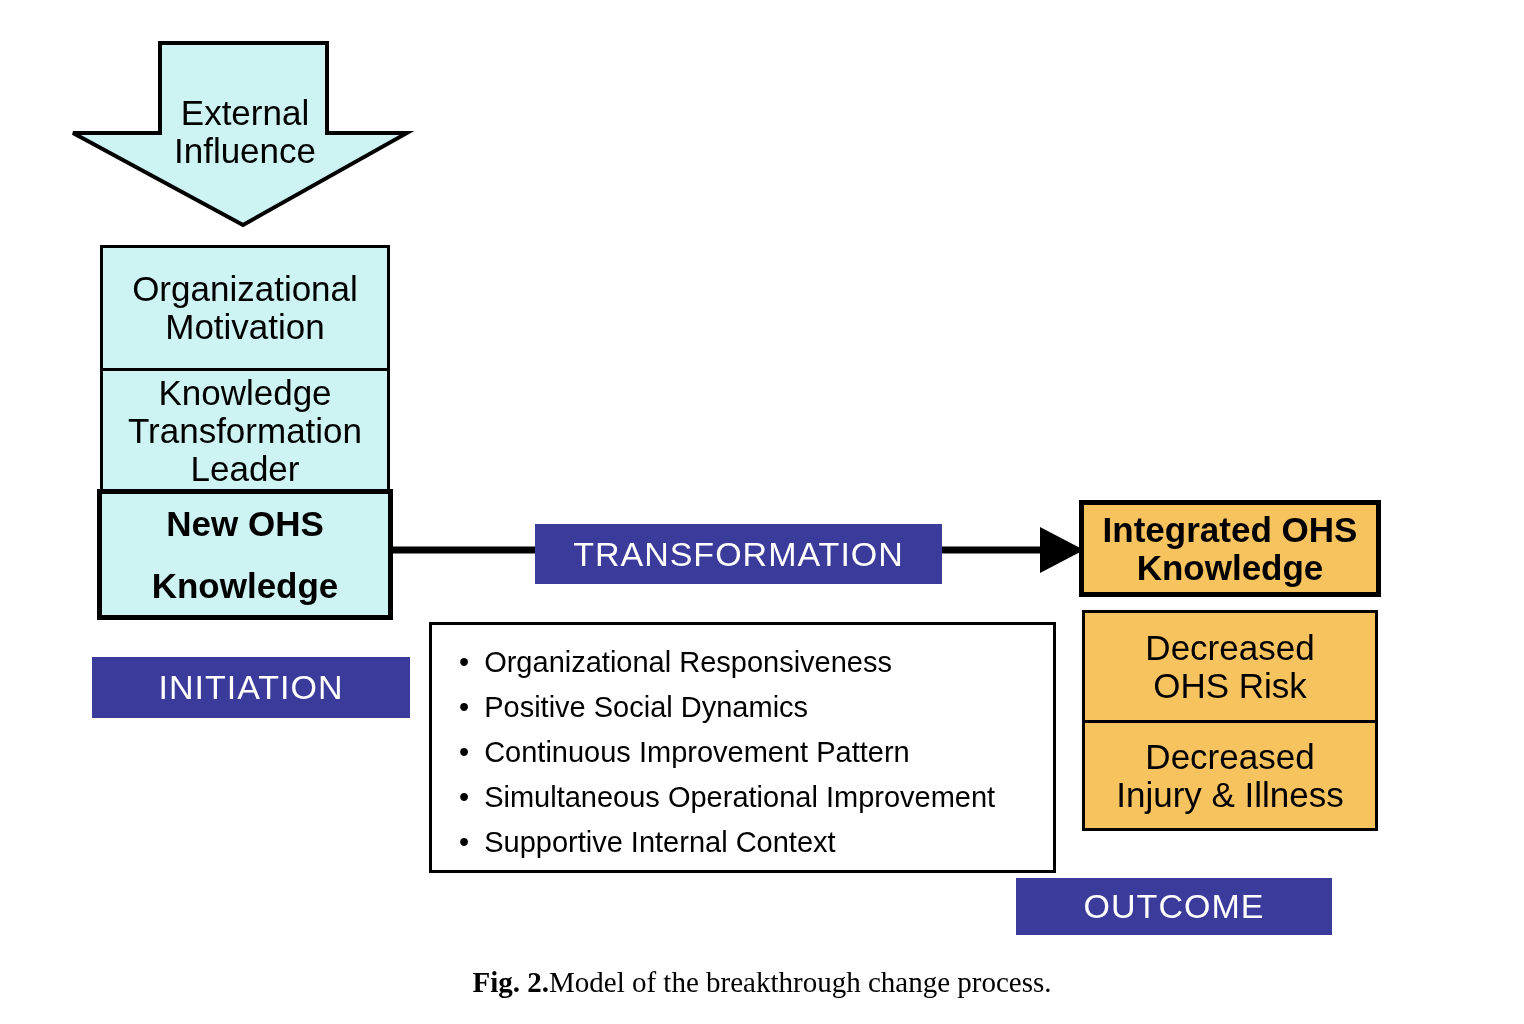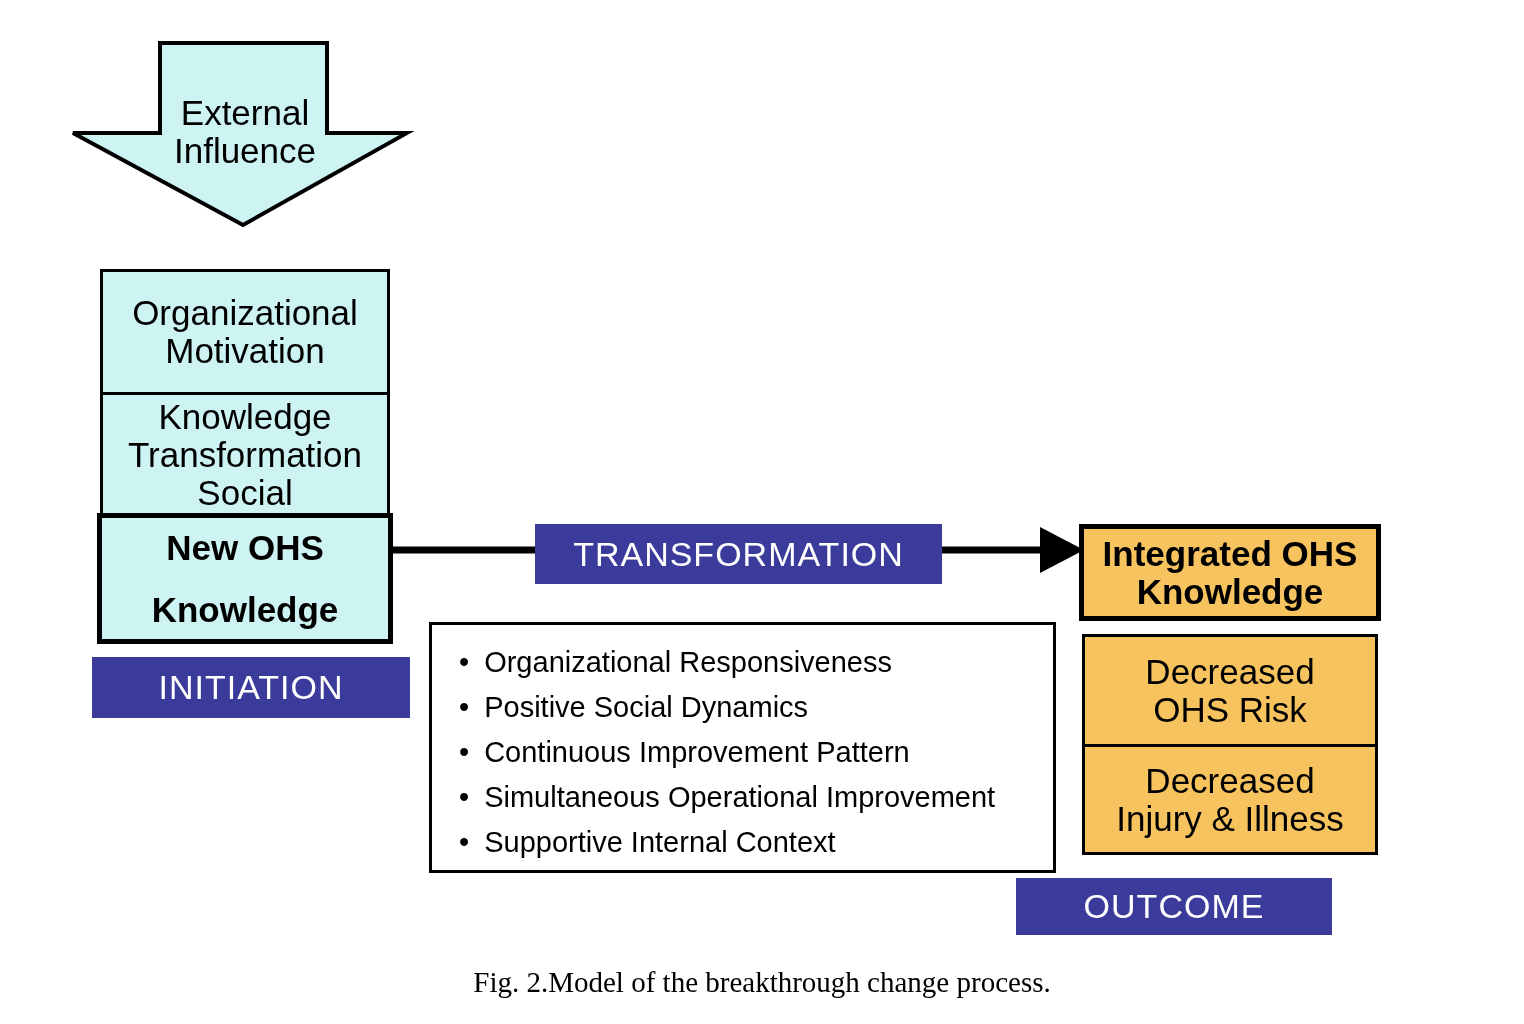--- a/index.html
+++ b/index.html
@@ -14,21 +14,20 @@
   }
   .abs { position: absolute; }
   .box {
     position: absolute;
     box-sizing: border-box;
     display: flex;
     flex-direction: column;
     justify-content: center;
     align-items: center;
     text-align: center;
-    margin-top: 24px;
   }
   .cyan   { background: #CDF3F3; border: 3px solid #000; }
   .orange { background: #F7C35F; border: 3px solid #000; }
   .thick  { border-width: 5px; font-weight: bold; }
   .line   { font-size: 35px; line-height: 38px; white-space: nowrap; }
   .stage {
     position: absolute;
     box-sizing: border-box;
     background: #3B3B9B;
     color: #ffffff;
@@ -67,21 +66,21 @@
   .bullet { margin-right: 15px; }
   .caption {
     position: absolute;
     left: 212px;
     top: 966px;
     width: 1100px;
     text-align: center;
     font-family: "Liberation Serif", serif;
     font-size: 29px;
   }
-  .fig-label { font-weight: normal; }
+  .fig-label { font-weight: bold; }
   svg { position: absolute; display: block; }
 </style>
 </head>
 <body>
 
 <div class="canvas">
 
   <svg class="abs" style="left:58px; top:33px;" width="356" height="200" viewBox="0 0 356 200">
     <polygon points="102,10 269,10 269,100 349,100 185,192 15,100 102,100" fill="#CDF3F3" stroke="#000000" stroke-width="4" stroke-linejoin="miter"></polygon>
   </svg>
@@ -90,21 +89,21 @@
     <div class="line">Influence</div>
   </div>
 
   <div class="box cyan" style="left:100px; top:245px; width:290px; height:126px;">
     <div class="line">Organizational</div>
     <div class="line">Motivation</div>
   </div>
   <div class="box cyan" style="left:100px; top:368px; width:290px; height:126px;">
     <div class="line">Knowledge</div>
     <div class="line">Transformation</div>
-    <div class="line">Social</div>
+    <div class="line">Leader</div>
   </div>
   <div class="box cyan thick" style="left:97px; top:489px; width:296px; height:131px;gap:24px;">
     <div class="line">New OHS</div>
     <div class="line">Knowledge</div>
   </div>
 
   <div class="stage" style="left:92px; top:657px; width:318px; height:61px;">INITIATION</div>
 
   <svg class="abs" style="left:390px; top:515px;" width="700" height="70" viewBox="0 0 700 70">
     <line x1="0" y1="35" x2="660" y2="35" stroke="#000000" stroke-width="7"></line>

